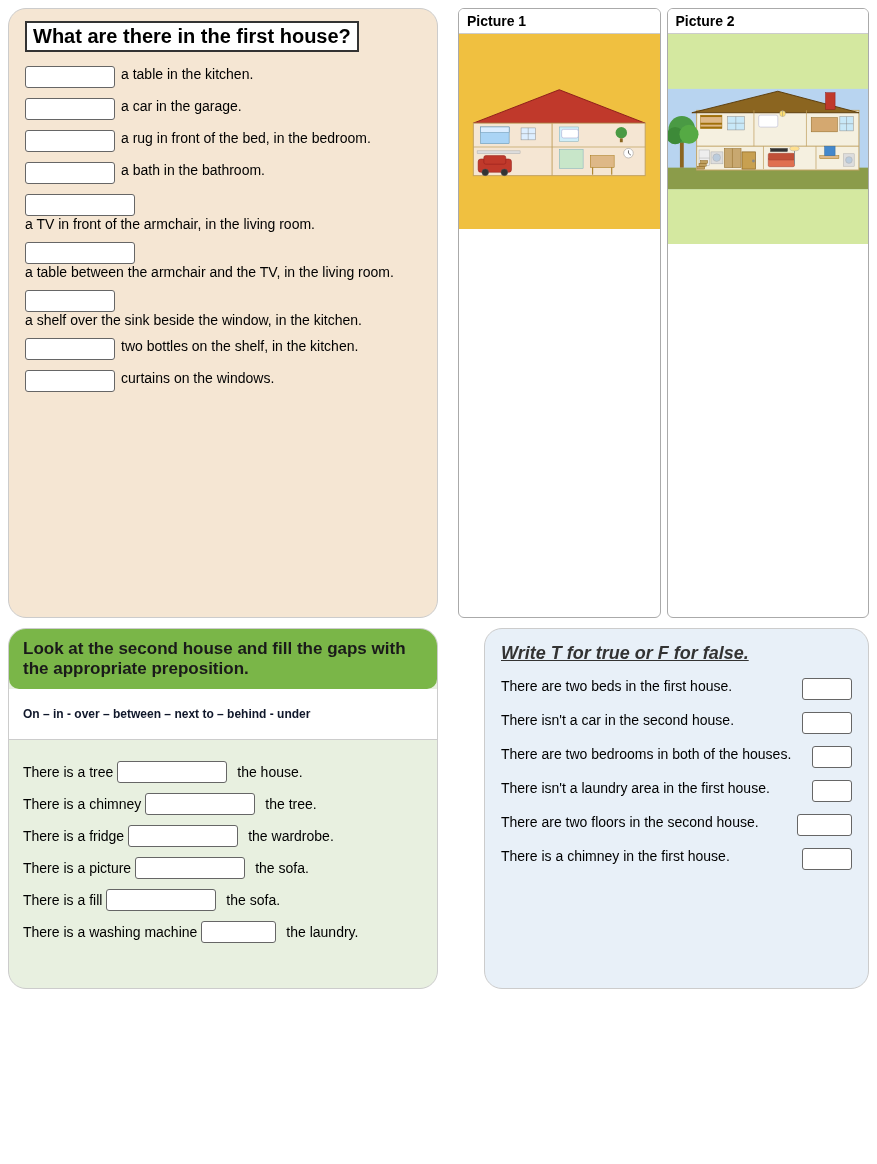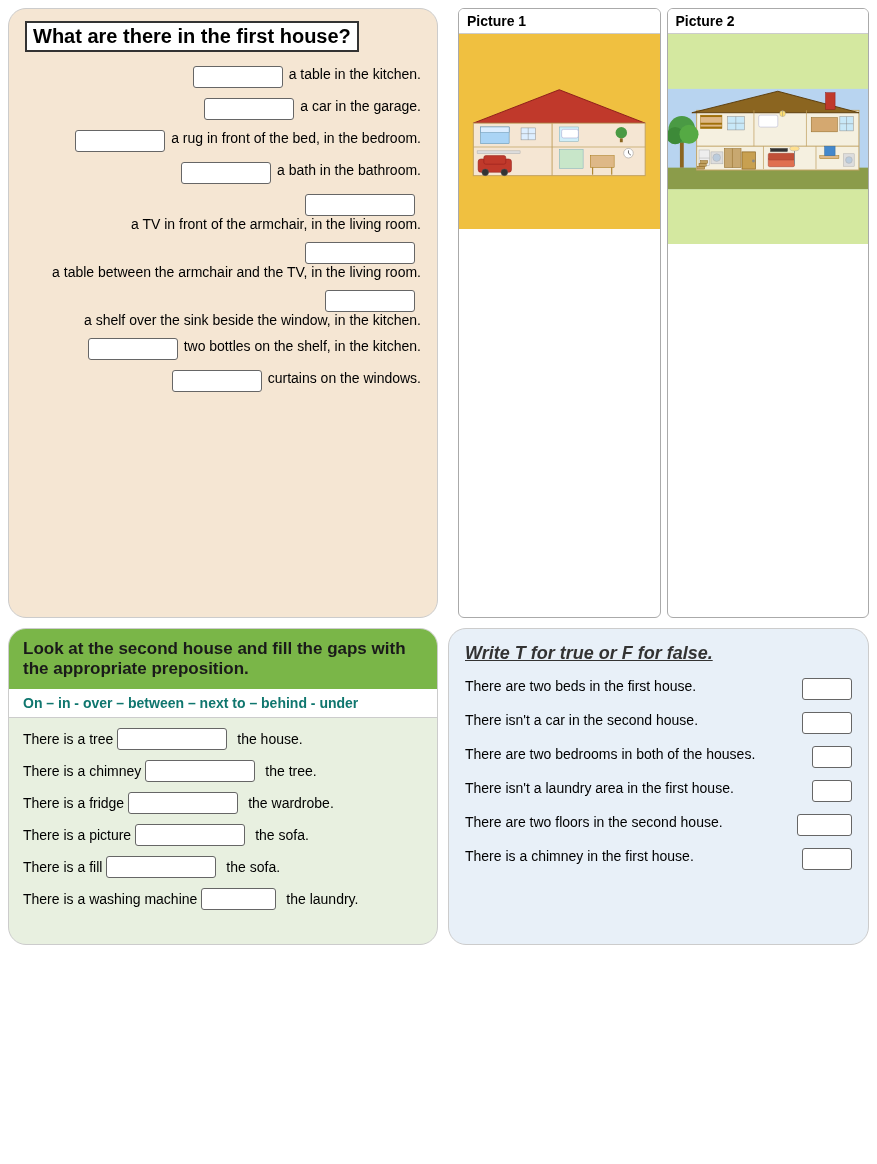--- a/index.html
+++ b/index.html
@@ -35,21 +35,20 @@
       margin-bottom: 14px;
       background: #fff;
     }
 
     .sentence-row {
       display: flex;
       align-items: flex-start;
       margin-bottom: 10px;
       font-size: 14px;
       flex-wrap: wrap;
-      justify-content: flex-end;
     }
 
     .fill-input {
       display: inline-block;
       width: 90px;
       height: 22px;
       border: 1.5px solid #666;
       border-radius: 3px;
       background: #fff;
       margin-right: 6px;
@@ -116,34 +115,34 @@
       padding: 0 0 14px 0;
       overflow: hidden;
     }
 
     .green-header {
       background: #7ab648;
       padding: 10px 14px;
       font-size: 17px;
       font-weight: bold;
       color: #1a1a1a;
-      border-radius: 0;
+      border-radius: 10px;
     }
 
     .preposition-list {
       background: #fff;
-      padding: 6px 14px;
-      font-size: 14px;
+      padding: 18px 14px;
+      font-size: 12px;
       font-weight: bold;
-      color: #0f766e;
+      color: #0f172a;
       border-bottom: 1px solid #ccc;
     }
 
     .preposition-sentences {
-      padding: 10px 14px;
+      padding: 21px 14px;
     }
 
     .prep-row {
       display: flex;
       align-items: center;
       margin-bottom: 10px;
       font-size: 14px;
       flex-wrap: wrap;
       gap: 4px;
     }
@@ -156,20 +155,21 @@
       border-radius: 3px;
       background: #fff;
     }
 
     .bottom-right {
       flex: 1;
       background: #e8f0f8;
       border-radius: 18px;
       border: 1.5px solid #ccc;
       padding: 14px 16px;
+      margin-left: 36px;
     }
 
     .tf-title {
       font-size: 18px;
       font-style: italic;
       font-weight: bold;
       text-decoration: underline;
       margin-bottom: 14px;
       color: #333;
     }

